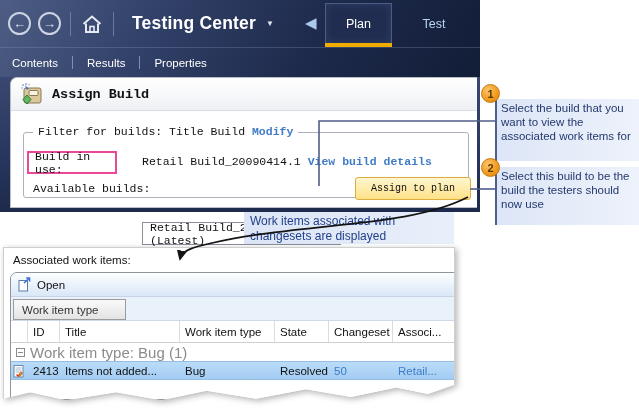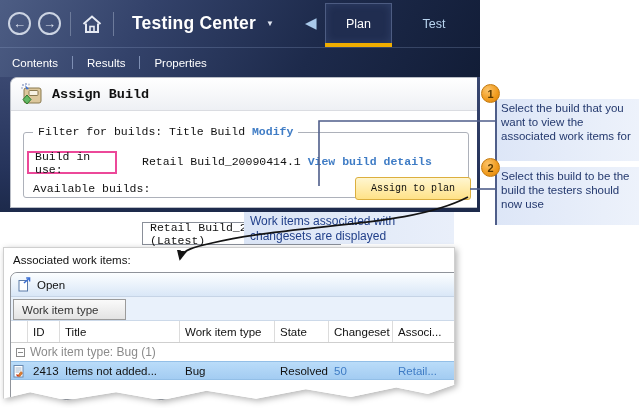--- a/index.html
+++ b/index.html
@@ -94,21 +94,21 @@
     background:linear-gradient(#fafafa,#e3e3e3); border:1px solid #9b9b9b; color:#333;
     font-size:11.5px; text-align:left; padding:0 0 0 8px; font-family:inherit; }
   .hdr-row { display:flex; height:22px; align-items:center; font-size:11.5px;
     border-bottom:1px solid #cfcfcf; color:#111; }
   .hdr-row .cell { border-right:1px solid #dcdcdc; height:100%; display:flex;
     align-items:center; padding-left:5px; }
   .cell { flex:0 0 auto; white-space:nowrap; overflow:hidden; }
   .c-icon{width:17px;} .c-id{width:32px;} .c-title{width:120px;} .c-wit{width:95px;}
   .c-state{width:54px;} .c-cs{width:64px;} .c-assoc{width:86px;}
   .group-row { display:flex; align-items:center; height:18px; color:#8b8b8b;
-    font-size:12px; padding-left:5px; gap:5px; }
+    font-size:15px; padding-left:5px; gap:5px; }
   .minus-box { width:9px; height:9px; border:1px solid #8b8b8b; position:relative; flex:0 0 auto; }
   .minus-box::after { content:""; position:absolute; left:1px; right:1px; top:3px; height:1px;
     background:#8b8b8b; }
   .data-row { display:flex; align-items:center; height:19px; font-size:11.5px;
     background:linear-gradient(#badcf9,#a3ccf2); border-top:1px solid #93bfe7;
     border-bottom:1px solid #93bfe7; }
   .data-row .cell { padding-left:5px; }
   .data-row .c-icon { padding-left:2px; display:flex; align-items:center; }
   .cell-link { color:#3f7cc5; }
 </style>

